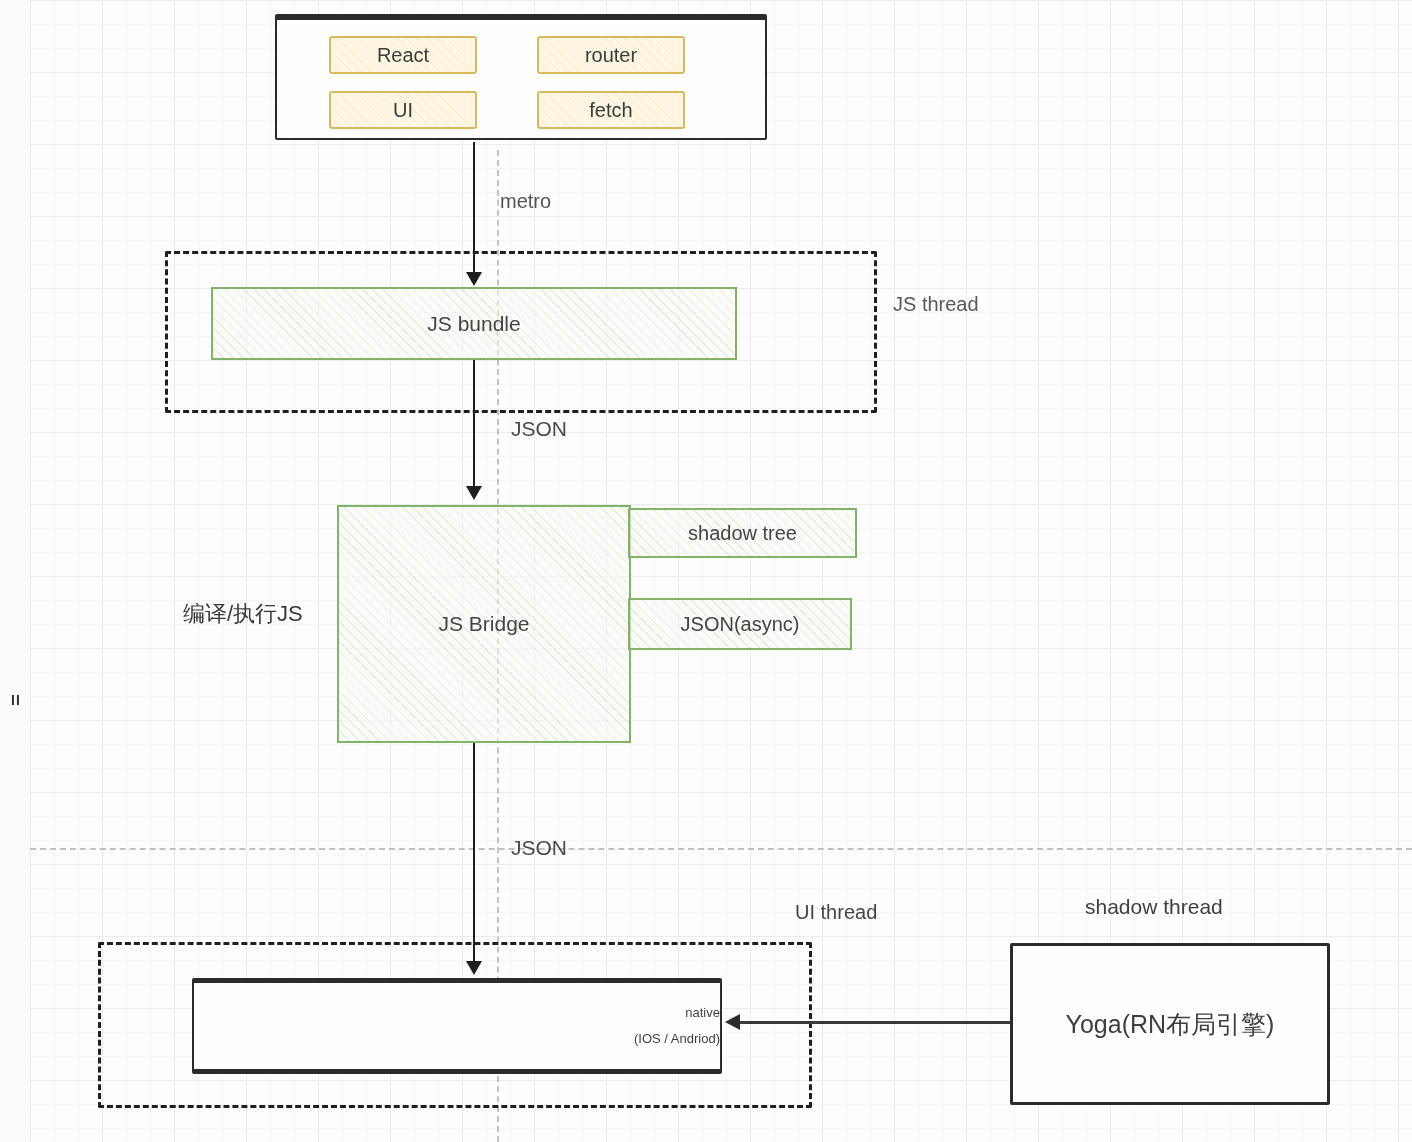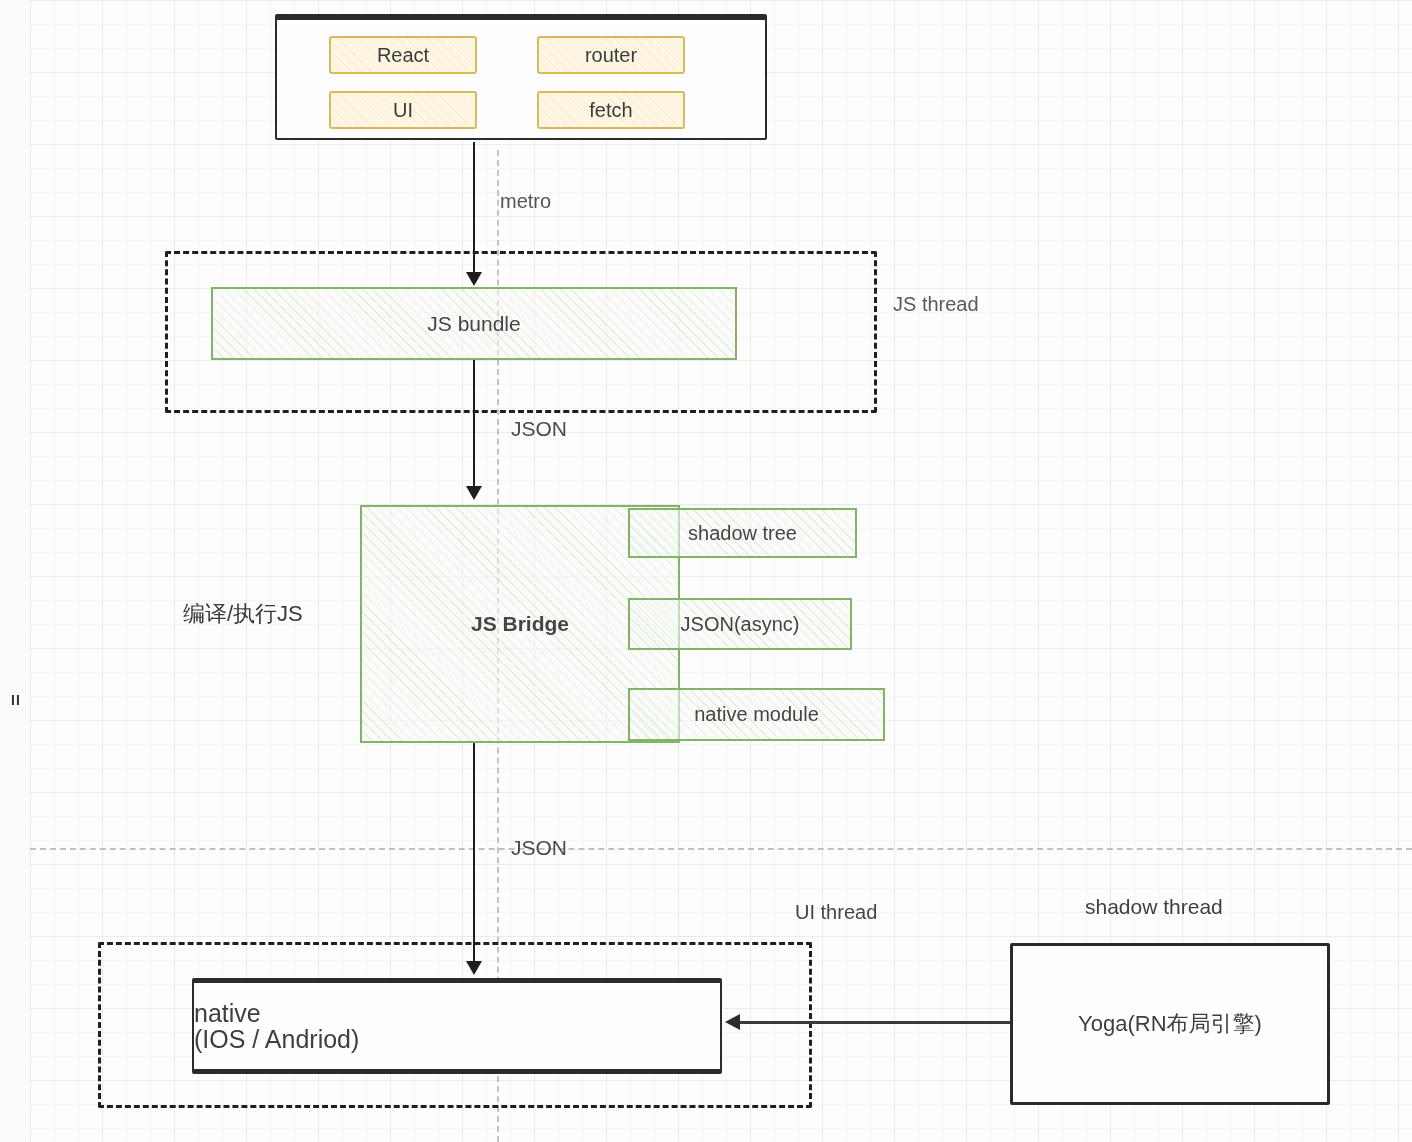--- a/index.html
+++ b/index.html
@@ -43,28 +43,28 @@
     background:#fefefe;
     border:2px solid #2b2b2b;
     border-radius:2px;
     z-index:4;
     box-sizing:border-box;
   }
   .code-box{left:228px;top:14px;width:492px;height:126px;border-top-width:6px;margin-left:47px;}
   .native-box{
     left:192px;top:978px;width:530px;height:96px;
     border-top-width:5px;border-bottom-width:5px;
-    display:flex;flex-direction:column;align-items:flex-start;justify-content:center;
-    color:#3f3f3f;font-size:25px;line-height:26px;text-align:center;
+    display:flex;flex-direction:column;align-items:flex-end;justify-content:center;
+    color:#3f3f3f;font-size:13px;line-height:26px;text-align:center;
   }
   .yoga-box{
     left:1010px;top:943px;width:320px;height:162px;
     border-width:3px;
     display:flex;align-items:center;justify-content:center;
-    color:#3f3f3f;font-size:22px;
+    color:#3f3f3f;font-size:25px;
   }
 
   
   .chip{
     position:absolute;width:148px;height:38px;
     background-color:#fdf6e2;
     background-image:repeating-linear-gradient(45deg, rgba(214,182,86,0.12) 0 1px, transparent 1px 7px);
     border:2px solid #d8b95c;border-radius:3px;
     display:flex;align-items:center;justify-content:center;
     color:#3c3c3c;font-size:20px;box-sizing:border-box;
@@ -78,21 +78,21 @@
   .green-box{
     background-color:rgba(249,252,247,0.55);
     background-image:repeating-linear-gradient(45deg, rgba(130,179,102,0.20) 0 1px, transparent 1px 7px);
     border:2px solid #82b366;
     display:flex;align-items:center;justify-content:center;
     color:#454545;font-size:21px;
     box-sizing:border-box;z-index:3;
   }
   .js-bundle {left:211px;top:287px;width:526px;height:73px;}
   .js-core   {left:593px;top:331px;width:199px;height:47px;z-index:5;font-size:20px;}
-  .js-bridge {left:360px;top:505px;width:320px;height:238px;font-weight:bold;}
+  .js-bridge {left:337px;top:505px;width:294px;height:238px;}
   .shadow-tree  {left:628px;top:508px;width:229px;height:50px;font-size:20px;}
   .json-async   {left:628px;top:598px;width:224px;height:52px;font-size:20px;}
   .native-module{left:628px;top:688px;width:257px;height:53px;font-size:20px;}
 
   
   .thread-box{
     border:3px dashed #1f1f1f;border-radius:2px;
     z-index:3;box-sizing:border-box;background:transparent;
   }
   .js-thread-box{left:165px;top:251px;width:712px;height:162px;}
@@ -177,23 +177,20 @@
   <div class="abs green-box js-bridge">
     <span>JS Bridge</span>
   </div>
 
   <div class="abs green-box shadow-tree">
     <span>shadow tree</span>
   </div>
   <div class="abs green-box json-async">
     <span>JSON(async)</span>
   </div>
-  <div class="abs green-box native-module">
-    <span>native module</span>
-  </div>
 
   <div class="abs arrow-line-v arrow3"></div>
   <div class="abs head-down head3"></div>
   <div class="abs lbl lbl-json-lower">JSON</div>
 
   <div class="abs lbl lbl-ui-thread">UI thread</div>
   <div class="abs thread-box ui-thread-box"></div>
   <div class="abs dark-box native-box">
     <span>native</span>
     <span>(IOS / Andriod)</span>

